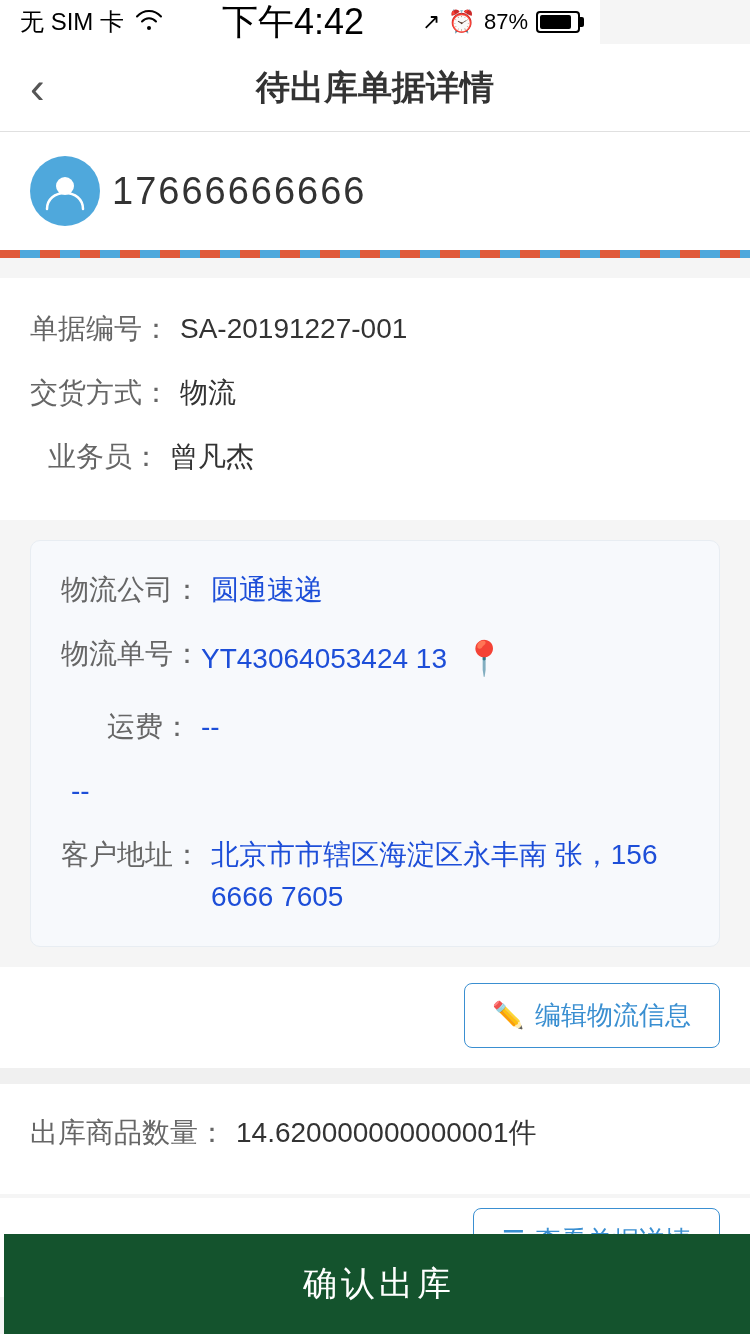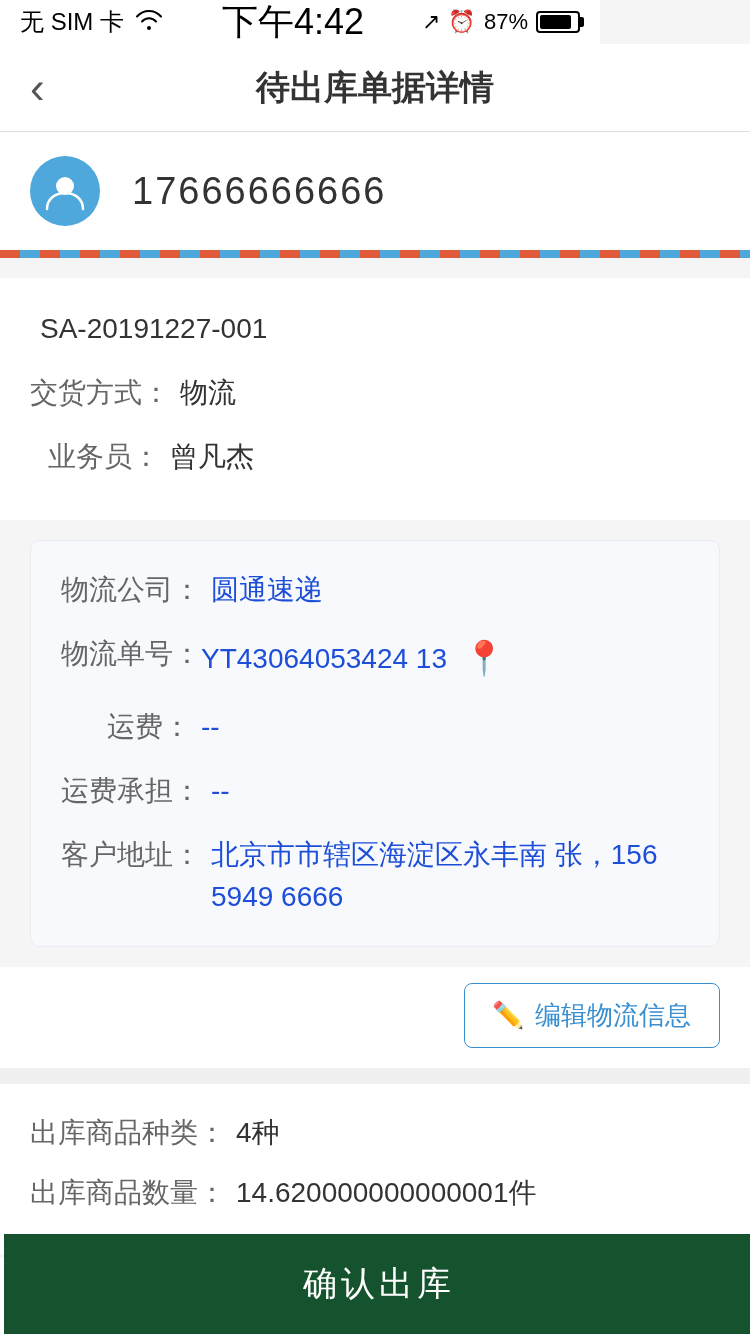--- a/index.html
+++ b/index.html
@@ -90,21 +90,21 @@
       );
       margin: 0;
     }
 
     
     .customer-header {
       background: #fff;
       padding: 24px 30px;
       display: flex;
       align-items: center;
-      gap: 32px;
+      gap: 12px;
     }
     .avatar-circle {
       width: 70px;
       height: 70px;
       background: #4fa8dc;
       border-radius: 50%;
       display: flex;
       align-items: center;
       justify-content: center;
       flex-shrink: 0;
@@ -318,20 +318,21 @@
         <path d="M4 40c0-10 8-16 18-16s18 6 18 16" stroke="white" stroke-width="2.5" fill="none" stroke-linecap="round"></path>
       </svg>
     </div>
     <span class="customer-phone">17666666666</span>
   </div>
 
   <div class="dashed-strip"></div>
 
   <div class="info-section">
     <div class="info-row">
+      <span class="info-label">单据编号：</span>
       <span class="info-value">SA-20191227-001</span>
     </div>
     <div class="info-row">
       <span class="info-label">交货方式：</span>
       <span class="info-value">物流</span>
     </div>
     <div class="info-row">
       <span class="info-label">业务员：</span>
       <span class="info-value">曾凡杰</span>
     </div>
@@ -347,44 +348,39 @@
       <div class="tracking-row">
         <span class="logistics-value" style="padding-left:0;">YT43064053424 13</span>
         <span class="location-pin">📍</span>
       </div>
     </div>
     <div class="logistics-row">
       <span class="logistics-label">运费：</span>
       <span class="logistics-value">--</span>
     </div>
     <div class="logistics-row">
-      <span class="logistics-label">运费承担：</span>
       <span class="logistics-value">--</span>
     </div>
     <div class="logistics-row">
       <span class="logistics-label">客户地址：</span>
-      <span class="logistics-value">北京市市辖区海淀区永丰南  张，156 5949 6666</span>
+      <span class="logistics-value">北京市市辖区海淀区永丰南  张，156 6666 7605</span>
     </div>
   </div>
 
   <div class="edit-btn-row">
     <button class="edit-btn">
       <span style="font-size:26px;">✏️</span>
       <span>编辑物流信息</span>
     </button>
   </div>
 
   <div class="section-divider"></div>
 
   <div class="goods-section">
     <div class="goods-row">
-      <span class="goods-label">出库商品种类：</span>
-      <span class="goods-value">4种</span>
-    </div>
-    <div class="goods-row">
       <span class="goods-label">出库商品数量：</span>
       <span class="goods-value">14.620000000000001件</span>
     </div>
   </div>
 
   <div class="view-detail-row">
     <button class="view-detail-btn">
       <span style="font-size:26px;">☰</span>
       <span>查看单据详情</span>
     </button>

